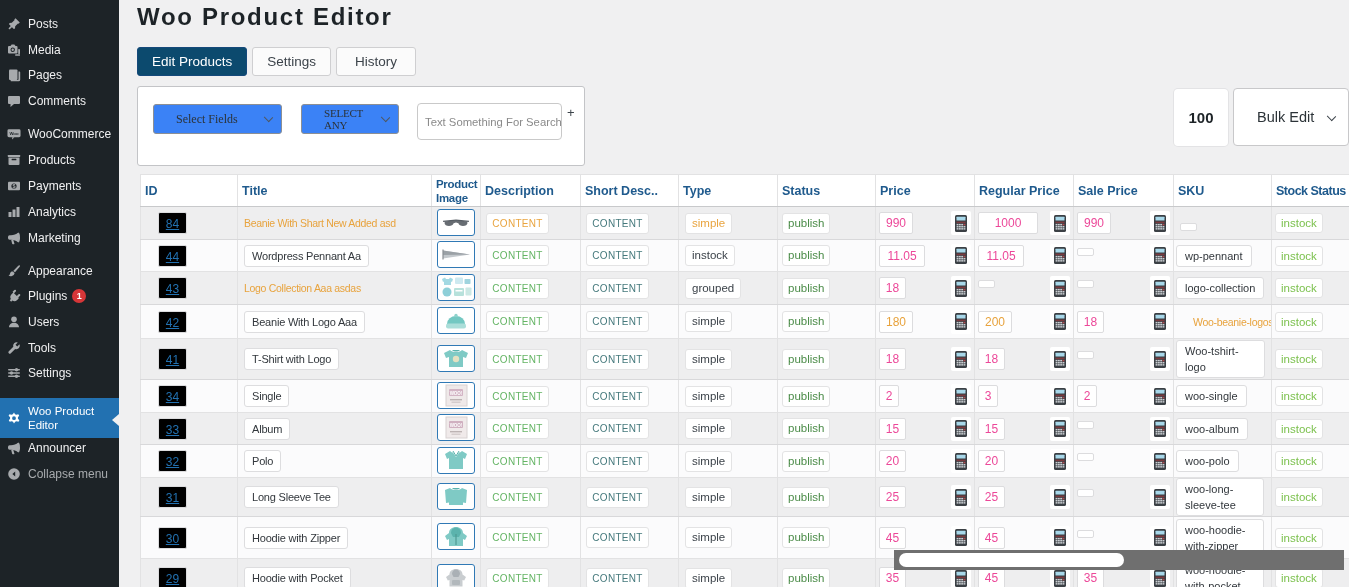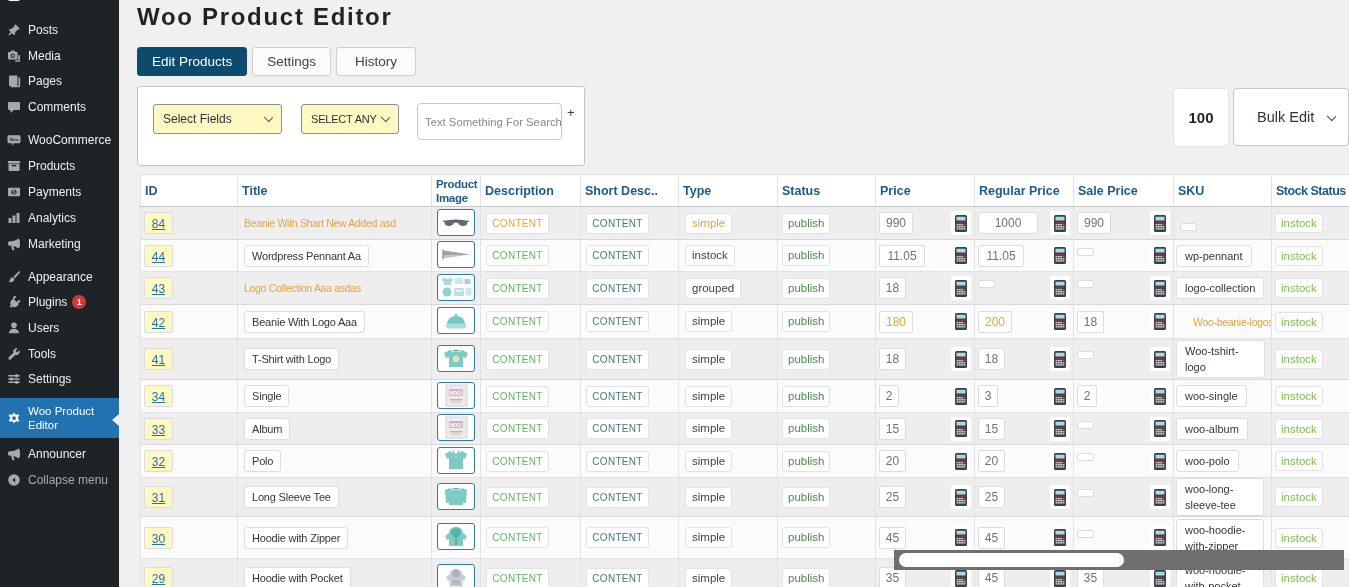--- a/index.html
+++ b/index.html
@@ -1,64 +1,64 @@
 <!DOCTYPE html>
 <html><head><meta charset="utf-8">
 <style>
 * { margin:0; padding:0; box-sizing:border-box; }
 html,body { width:1349px; height:587px; overflow:hidden; font-family:"Liberation Sans",sans-serif; background:#f0f0f1; }
 #sidebar { position:absolute; left:0; top:0; width:119px; height:587px; background:#1d2327; z-index:5; }
-.mi { position:absolute; left:0; width:119px; height:26px; display:flex; align-items:center; }
+.mi { position:absolute; left:0; width:119px; height:26px; display:flex; align-items:flex-start; }
 .mic { width:14px; margin-left:7px; display:flex; align-items:center; }
 .ml { margin-left:7px; font-size:12px; color:#f0f0f1; white-space:nowrap; }
 .badge { margin-left:5px; background:#d63638; color:#fff; font-size:9px; font-weight:bold; width:14px; height:14px; border-radius:50%; display:inline-flex; align-items:center; justify-content:center; }
 #active-item { position:absolute; top:398px; left:0; width:119px; height:40px; background:#2271b1; display:flex; align-items:center; }
 #active-item:after { content:""; position:absolute; right:0; top:16px; border:6px solid transparent; border-right:7px solid #f0f0f1; }
 .ml2 { margin-left:7px; font-size:11.5px; color:#fff; line-height:14px; }
 #content { position:absolute; left:119px; top:0; width:1230px; height:587px; }
 h1 { position:absolute; left:18px; top:3px; font-size:24px; font-weight:bold; color:#1d2327; letter-spacing:1.7px; }
 .tabs { position:absolute; left:18px; top:47px; height:29px; display:flex; }
 .tab { height:29px; line-height:27px; padding:0 14px; font-size:13.5px; color:#3c434a; background:#fbfbfb; border:1px solid #cfcfd1; border-radius:3px; margin-right:5px; }
 .tab.active { background:#0c4a6e; border-color:#15497b; color:#fff; }
 #filterpanel { position:absolute; left:18px; top:86px; width:448px; height:80px; background:#fff; border:1px solid #c3c4c7; border-radius:3px; }
-.sel { position:absolute; height:30px; background:#fef9c3; border:1px solid #8c8f94; border-radius:3px; font-size:12px; color:#2c3338; display:flex; align-items:center; padding:0 9px; }
+.sel { position:absolute; height:30px; background:#3b82f6; border:1px solid #8c8f94; border-radius:3px; font-size:12px; color:#2c3338; display:flex; align-items:center; padding:0 22px;font-family:Liberation Serif, serif; }
 .sel .chev { position:absolute; right:9px; top:11px; width:7px; height:7px; border-right:1.6px solid #50575e; border-bottom:1.6px solid #50575e; transform:rotate(45deg) scale(1,0.9); transform-origin:center; margin-top:-2px; }
 #sel1 { left:15px; top:17px; width:129px; }
 #sel2 { left:163px; top:17px; width:98px; font-size:11px; letter-spacing:-0.2px; }
 #searchbox { position:absolute; left:279px; top:16px; width:145px; height:37px; background:#fff; border:1px solid #c9c9c9; border-radius:4px; font-size:11.3px; color:#8a8a8a; display:flex; align-items:center; padding:0 7px; white-space:nowrap; }
 #plus { position:absolute; left:429px; top:18px; font-size:13px; color:#3c434a; }
 #updbtn { position:absolute; left:931px; top:91px; width:118px; height:52px; background:#c9534f; border-radius:4px; color:#fff; font-size:13.5px; font-weight:bold; text-align:center; line-height:52px; }
 #count100 { position:absolute; left:1055px; top:89px; width:54px; height:57px; background:#fff; border-radius:4px; color:#1d2327; font-size:15px; font-weight:bold; text-align:center; line-height:57px; box-shadow:0 0 0 1px #e3e3e5; }
 #bulkedit { position:absolute; left:1114px; top:88px; width:116px; height:58px; background:#fff; border:1px solid #c8c8ca; border-radius:4px; color:#2c3338; font-size:14.5px; line-height:56px; padding-left:23px; }
 #bulkedit .chev { position:absolute; right:13px; top:24px; width:7px; height:7px; border-right:1.7px solid #3c434a; border-bottom:1.7px solid #3c434a; transform:rotate(45deg) scale(1,0.9); }
 #grid { position:absolute; left:140px; top:174px; width:1229px; border-collapse:collapse; table-layout:fixed; background:#fff; z-index:1; }
 #grid th, #grid td { border:1px solid #e2e2e3; padding:0; font-size:12px; vertical-align:middle; overflow:hidden; white-space:nowrap; }
 #grid th { border-bottom:1px solid #c8c9cb; color:#1f5a8d; font-size:12.5px; text-align:left; padding-left:4px; background:#fff; height:32px; line-height:14px; }
 #grid th:last-child { letter-spacing:-0.5px; }
 #grid th:nth-child(3) { padding-left:4px; white-space:normal; font-size:11.5px; letter-spacing:-0.3px; }
 #grid tr.odd { background:#eeeeef; }
 #grid tr.even { background:#fbfbfc; }
 #grid tr.odd td { border-top-color:#d8d8da; border-bottom-color:#d8d8da; }
 .box { display:inline-block; background:#fff; border:1px solid #e3e3e4; border-radius:3px; }
-.idb { display:inline-block; background:#fef9c3; border:1px solid #dcdcde; border-radius:2px; width:29px; height:22px; margin-left:3px; text-align:center; line-height:22px; }
+.idb { display:inline-block; background:#000000; border:1px solid #dcdcde; border-radius:2px; width:29px; height:22px; margin-left:17px; text-align:center; line-height:22px; }
 .idl { color:#2271b1; text-decoration:underline; font-size:12px; }
 .tbox { height:22px; line-height:20px; padding:0 7px; margin-left:6px; font-size:11px; letter-spacing:-0.2px; color:#32373c; border-color:#dddddf; }
 .otitle { margin-left:6px; color:#e8a33d; font-size:10.5px; letter-spacing:-0.3px; }
 .otitle.sku { margin-left:19px; }
 .imgbox { width:38px; height:27px; border:1.3px solid #3079b5; border-radius:3px; background:#fff; display:inline-flex; align-items:center; justify-content:center; margin-left:5px; }
 .content { width:63px; height:21px; margin-left:5px; text-align:center; line-height:19px; font-size:10px; letter-spacing:0.3px; }
 .content.or { color:#e9a43f; }
 .content.gr { color:#64b464; }
 .content.tl { color:#45797c; }
 .typ { height:21px; line-height:19px; padding:0 6px; margin-left:6px; font-size:11.5px; color:#3c434a; }
 .typ.org { color:#e9a43f; }
 .pub { height:21px; line-height:19px; padding:0 5px; margin-left:4px; font-size:11.5px; color:#4a8b47; }
 .ins { height:20px; line-height:18px; padding:0 5px; margin-left:3px; font-size:11.5px; color:#7cc14e; }
 .pc { display:flex; align-items:center; justify-content:space-between; padding:0 3px 0 3px; }
-.pin { display:inline-block; background:#fff; border:1px solid #dcdcde; border-radius:2px; height:22px; line-height:21px; text-align:center; font-size:12px; color:#737373; }
+.pin { display:inline-block; background:#fff; border:1px solid #dcdcde; border-radius:2px; height:22px; line-height:21px; text-align:center; font-size:12px; color:#ec4899; }
 .pin.org { color:#e8a33d; }
 .pin.empty { width:17px; height:8px; align-self:flex-start; margin-top:4px; }
 .calcb { width:20px; height:24px; background:#fff; border-radius:2px; display:inline-flex; align-items:center; justify-content:center; flex:none; }
 .skuwrap { padding:7px 0 0 6px; height:100%; }
 .skuwrap .pin.empty { display:block; margin-top:0; }
 .skub { margin-left:2px; padding:2px 8px; font-size:11px; color:#32373c; line-height:16px; white-space:normal; border-color:#dddddf; }
 #hscroll { position:absolute; left:894px; top:550px; width:450px; height:20px; background:#6f6f6f; z-index:10; }
 #hthumb { position:absolute; left:5px; top:3px; width:225px; height:14px; background:#fff; border-radius:7px; }
 </style></head>
 <body>

